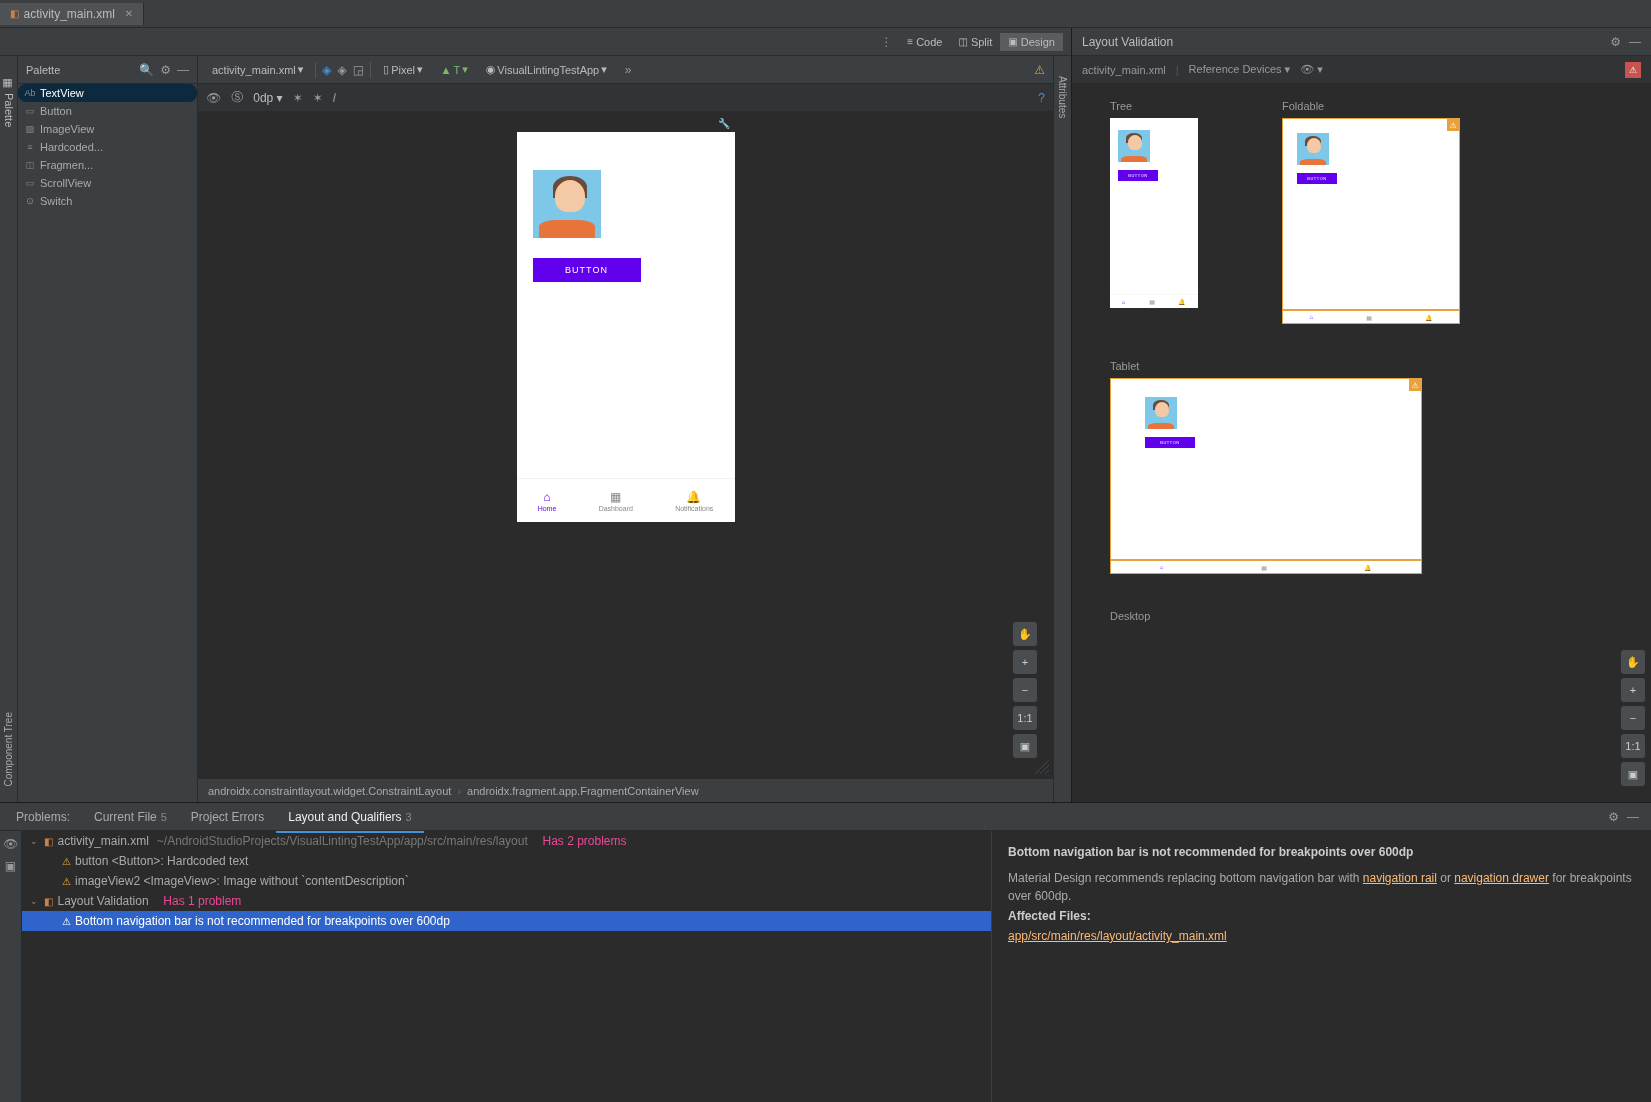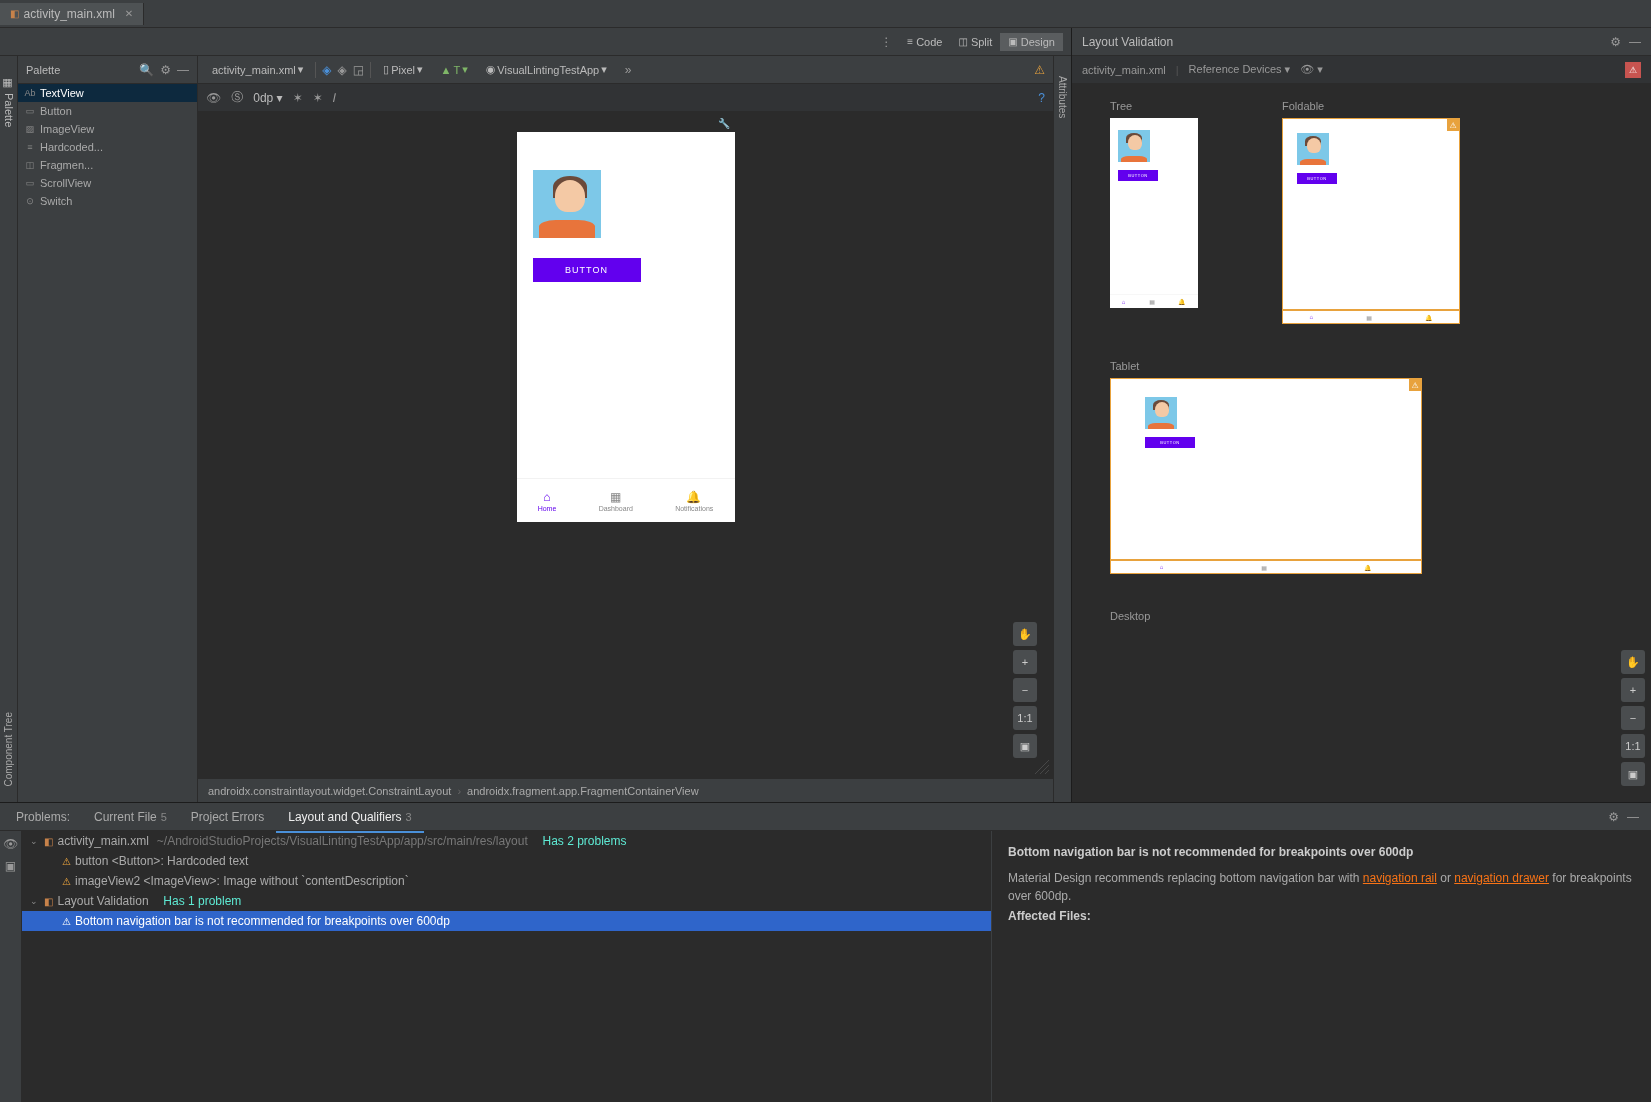--- a/index.html
+++ b/index.html
@@ -34,21 +34,21 @@
 .palette-panel { width: 180px; background: #3c3f41; border-right: 1px solid #2b2b2b; display: flex; flex-direction: column; }
 .palette-header { height: 28px; display: flex; align-items: center; justify-content: space-between; padding: 0 8px; border-bottom: 1px solid #2b2b2b; }
 .palette-header .title { font-size: 11px; color: #bbb; }
 .palette-header .actions { display: flex; gap: 6px; color: #999; }
 .palette-body { display: flex; flex: 1; }
 .palette-cats { width: 90px; border-right: 1px solid #2b2b2b; }
 .palette-cat { padding: 4px 10px; font-size: 11px; color: #aaa; cursor: pointer; }
 .palette-cat.selected { background: #2f65ca; color: #fff; }
 .palette-widgets { flex: 1; }
 .palette-widget { padding: 3px 6px; font-size: 11px; color: #aaa; display: flex; align-items: center; gap: 4px; white-space: nowrap; overflow: hidden; text-overflow: ellipsis; }
-.palette-widget.selected { background: #0d293e; color: #fff; }
+.palette-widget.selected { background: #0d293e; color: #fff; border-radius: 8px; }
 .palette-widget .wicon { font-size: 9px; color: #888; width: 12px; text-align: center; }
 
 
 .design-area { flex: 1; display: flex; flex-direction: column; background: #2b2b2b; position: relative; }
 .design-toolbar { height: 28px; background: #3c3f41; display: flex; align-items: center; padding: 0 8px; gap: 6px; border-bottom: 1px solid #2b2b2b; }
 .design-toolbar .dropdown { padding: 2px 6px; font-size: 11px; color: #bbb; display: flex; align-items: center; gap: 2px; }
 .design-toolbar .sep { width: 1px; height: 16px; background: #555; }
 .design-toolbar .ticon { color: #999; font-size: 12px; }
 .design-toolbar .warn-icon { margin-left: auto; color: #e8a23d; }
 .design-toolbar2 { height: 28px; background: #313335; display: flex; align-items: center; padding: 0 8px; gap: 10px; border-bottom: 1px solid #2b2b2b; }
@@ -118,26 +118,26 @@
 .problems-body { flex: 1; display: flex; }
 .problems-left-rail { width: 22px; background: #3c3f41; border-right: 1px solid #2b2b2b; display: flex; flex-direction: column; align-items: center; padding-top: 6px; gap: 8px; color: #999; font-size: 12px; }
 .problems-tree { flex: 1; background: #2b2b2b; overflow: auto; min-width: 0; }
 .tree-row { padding: 3px 8px; display: flex; align-items: center; gap: 4px; font-size: 12px; color: #aaa; white-space: nowrap; }
 .tree-row.selected { background: #2f65ca; color: #fff; }
 .tree-row .chevron { font-size: 9px; color: #888; width: 10px; }
 .tree-row .file-icon { color: #c7824a; font-size: 10px; }
 .tree-row .warn-icon { color: #e8a23d; font-size: 10px; }
 .tree-row.selected .warn-icon { color: #fff; }
 .tree-row .path { color: #777; margin-left: 4px; }
-.tree-row .sub { color: #5eead4; }
+.tree-row .sub { color: #ec4899; }
 
 .problems-detail { width: 660px; background: #2b2b2b; border-left: 1px solid #3c3f41; padding: 14px 16px; font-size: 12px; color: #aaa; overflow: auto; }
 .problems-detail h4 { color: #ccc; font-size: 12px; font-weight: bold; margin-bottom: 10px; }
 .problems-detail p { line-height: 1.5; margin-bottom: 4px; }
-.problems-detail a { color: #f97316; text-decoration: underline; }
+.problems-detail a { color: #fdba74; text-decoration: underline; }
 .problems-detail .section-head { color: #ccc; font-weight: bold; margin-top: 0; margin-bottom: 4px; }
 
 svg { display: block; }
 </style>
 </head>
 <body>
 
 <div class="main-container">
 
   <div class="top-tabs">
@@ -447,16 +447,17 @@
           <span class="warn-icon">⚠</span>
           <span>Bottom navigation bar is not recommended for breakpoints over 600dp</span>
         </div>
       </div>
       <div class="problems-detail">
         <h4>Bottom navigation bar is not recommended for breakpoints over 600dp</h4>
         <p>
           <span>Material Design recommends replacing bottom navigation bar with </span><a href="#">navigation rail</a><span> or </span><a href="#">navigation drawer</a><span> for breakpoints over 600dp.</span>
         </p>
         <div class="section-head">Affected Files:</div>
+        <p><a href="#">app/src/main/res/layout/activity_main.xml</a></p>
       </div>
     </div>
   </div>
 </div>
 
 </body></html>

